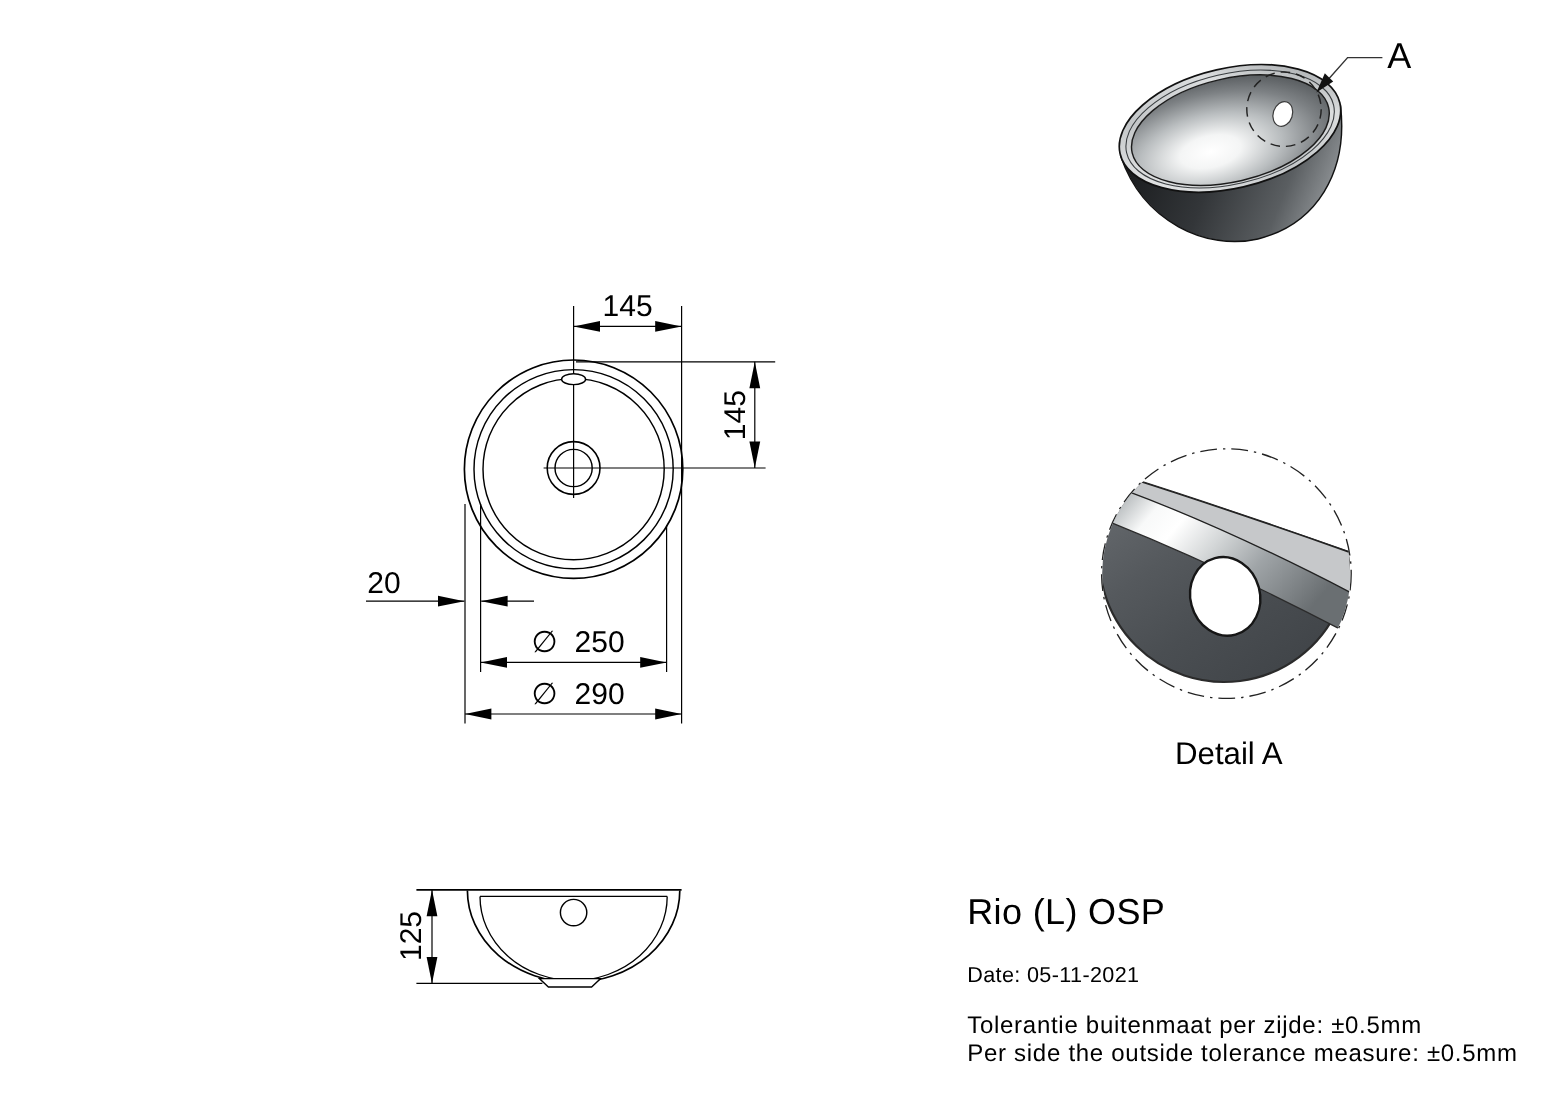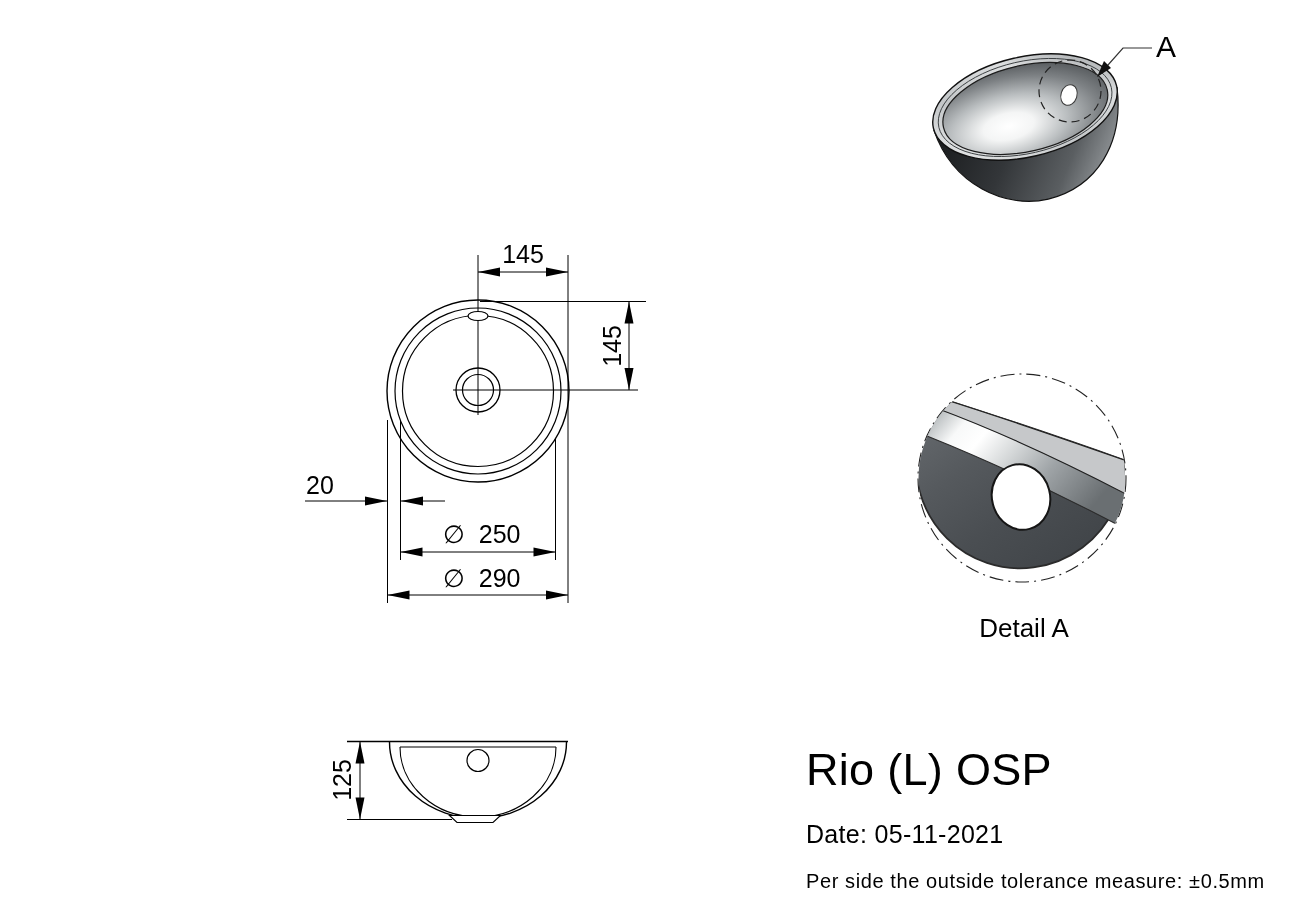--- a/index.html
+++ b/index.html
@@ -2,22 +2,22 @@
 <html><head>
 <meta charset="utf-8">
 <style>
   html,body{margin:0;padding:0;background:#ffffff;}
   body{width:1291px;height:912px;position:relative;overflow:hidden;
        font-family:"Liberation Sans", sans-serif;color:#000;}
   .stage{position:absolute;left:0;top:0;width:1291px;height:912px;}
   svg text{fill:#000;font-family:"Liberation Sans", sans-serif;}
   .dimtext{font-size:25px;}
   .note-block{position:absolute;left:806px;top:744px;}
-  .prod-title{font-size:45px;letter-spacing:0.3px;}
-  .date-line{font-size:25px;margin-top:24px;letter-spacing:0.3px;}
+  .prod-title{font-size:30px;letter-spacing:0.3px;}
+  .date-line{font-size:18px;margin-top:24px;letter-spacing:0.3px;}
   .tol-lines{margin-top:21px;font-size:20px;line-height:23px;letter-spacing:0.6px;}
 </style>
 </head>
 <body>
 
 <div class="stage">
 <svg width="1291" height="912" viewBox="0 0 1291 912">
   <defs>
     <radialGradient id="g_bowl" cx="0.38" cy="0.66" r="0.85">
       <stop offset="0" stop-color="#ffffff"></stop>
@@ -158,16 +158,17 @@
     </g>
     <text x="1024" y="637" font-size="26" text-anchor="middle">Detail A</text>
   </g>
 </svg>
 
 
 <div class="note-block">
   <div class="prod-title">Rio (L) OSP</div>
   <div class="date-line">Date: 05-11-2021</div>
   <div class="tol-lines">
+    <div>Tolerantie buitenmaat per zijde: ±0.5mm</div>
     <div>Per side the outside tolerance measure: ±0.5mm</div>
   </div>
 </div>
 </div>
 
 </body></html>

